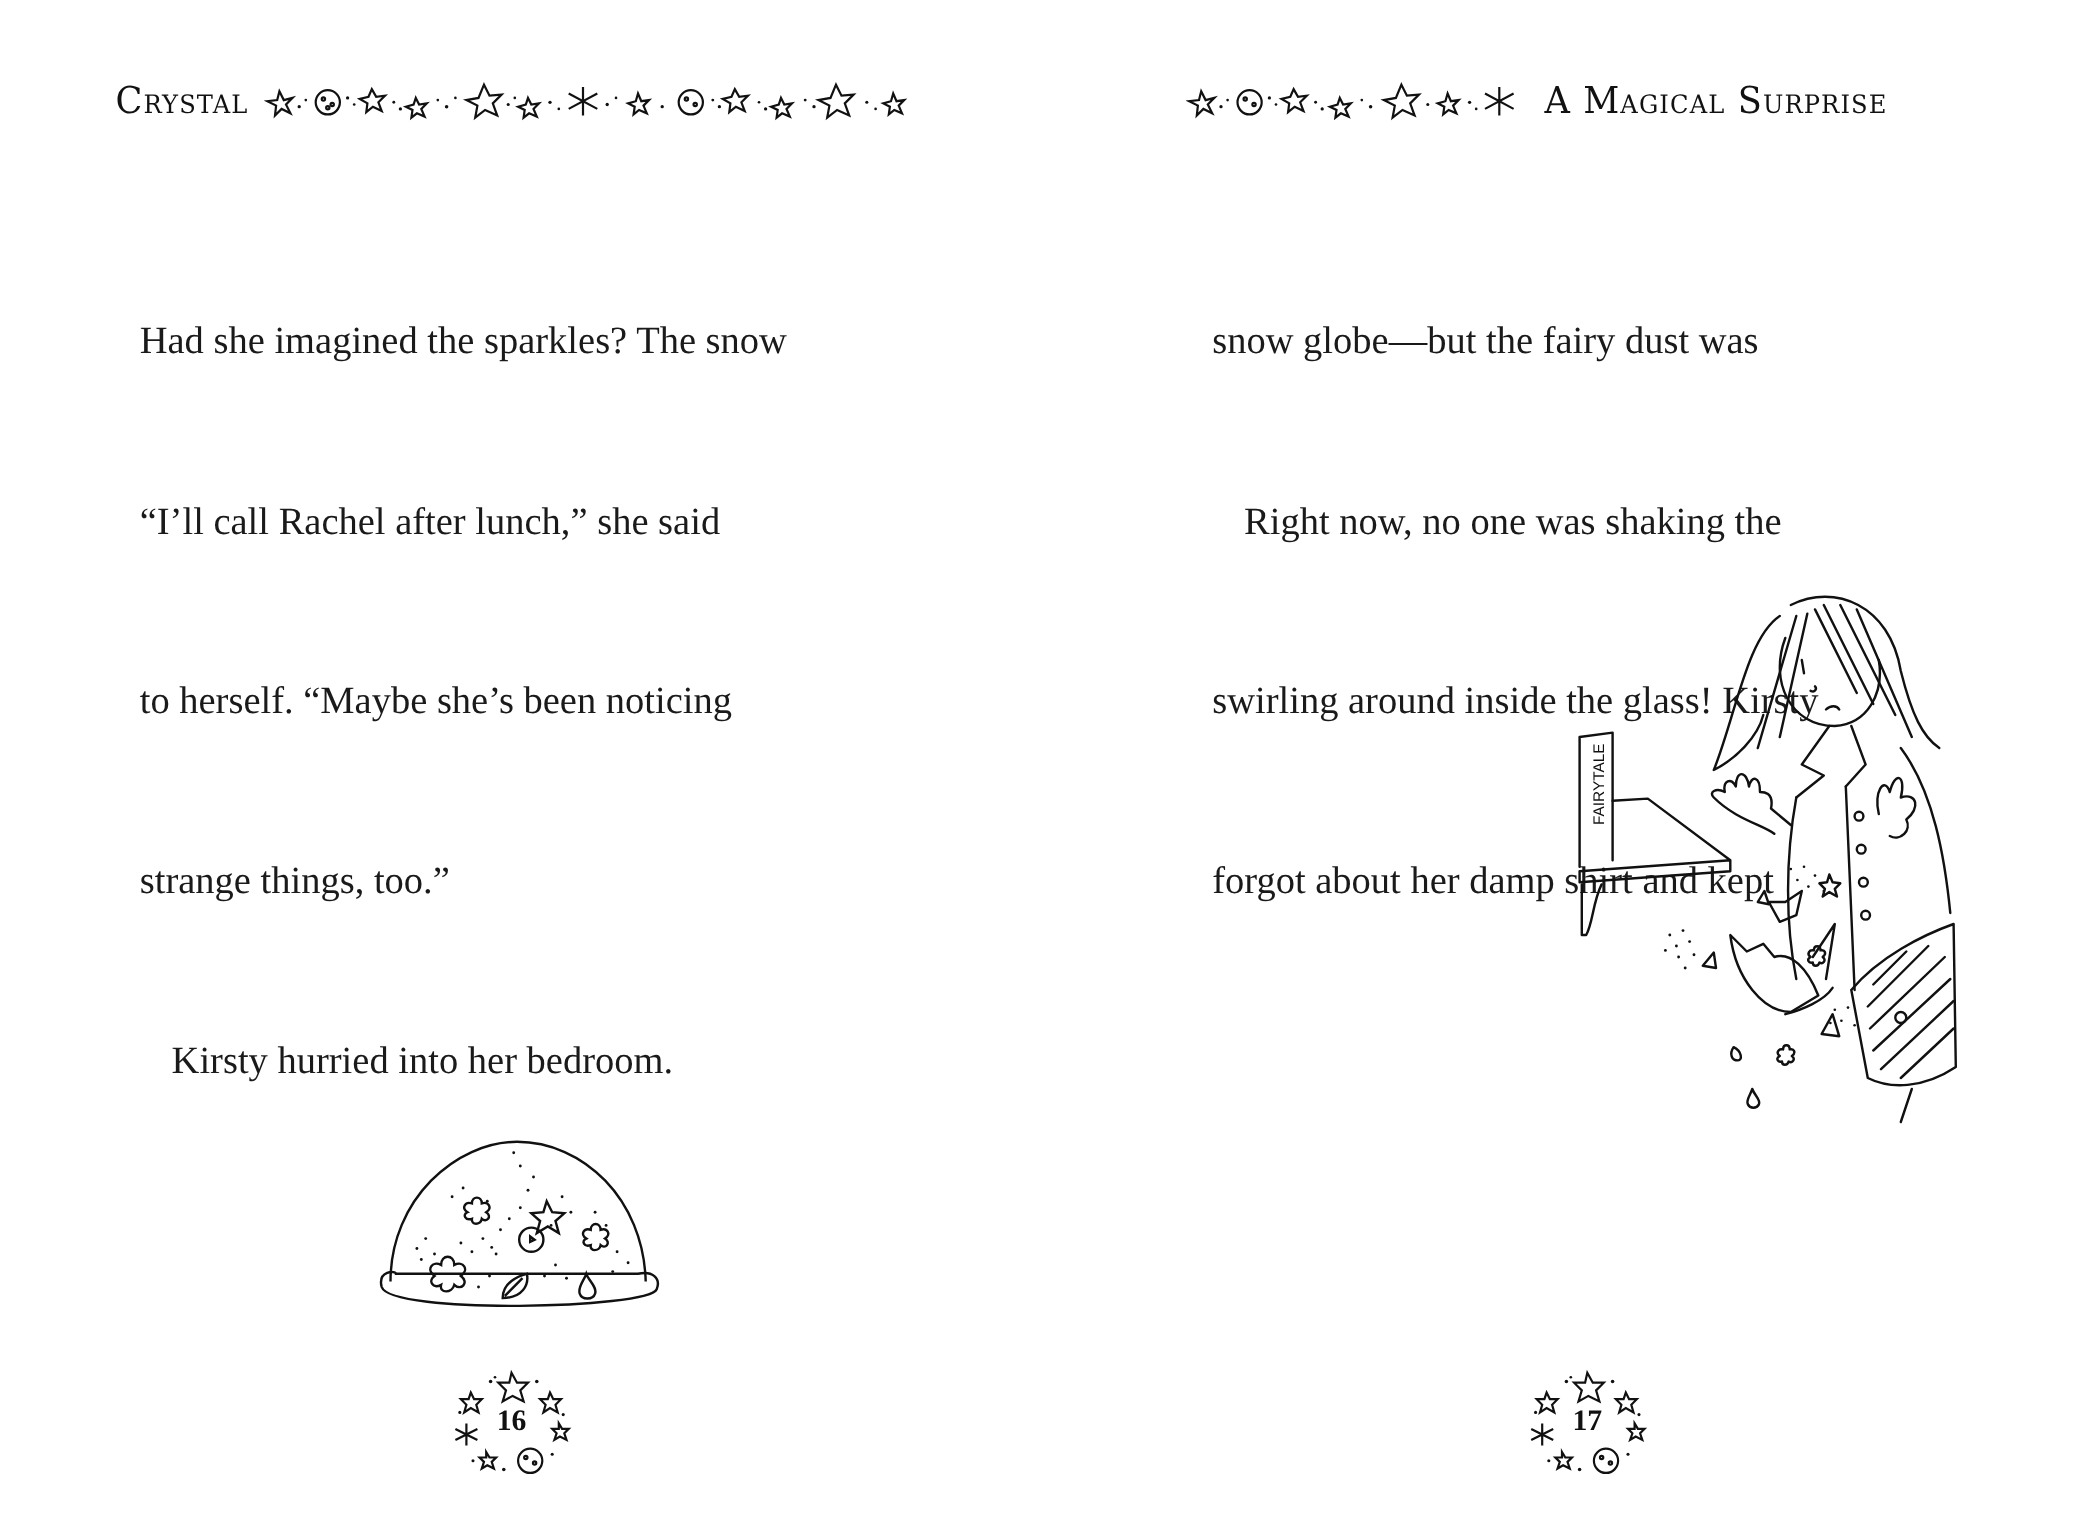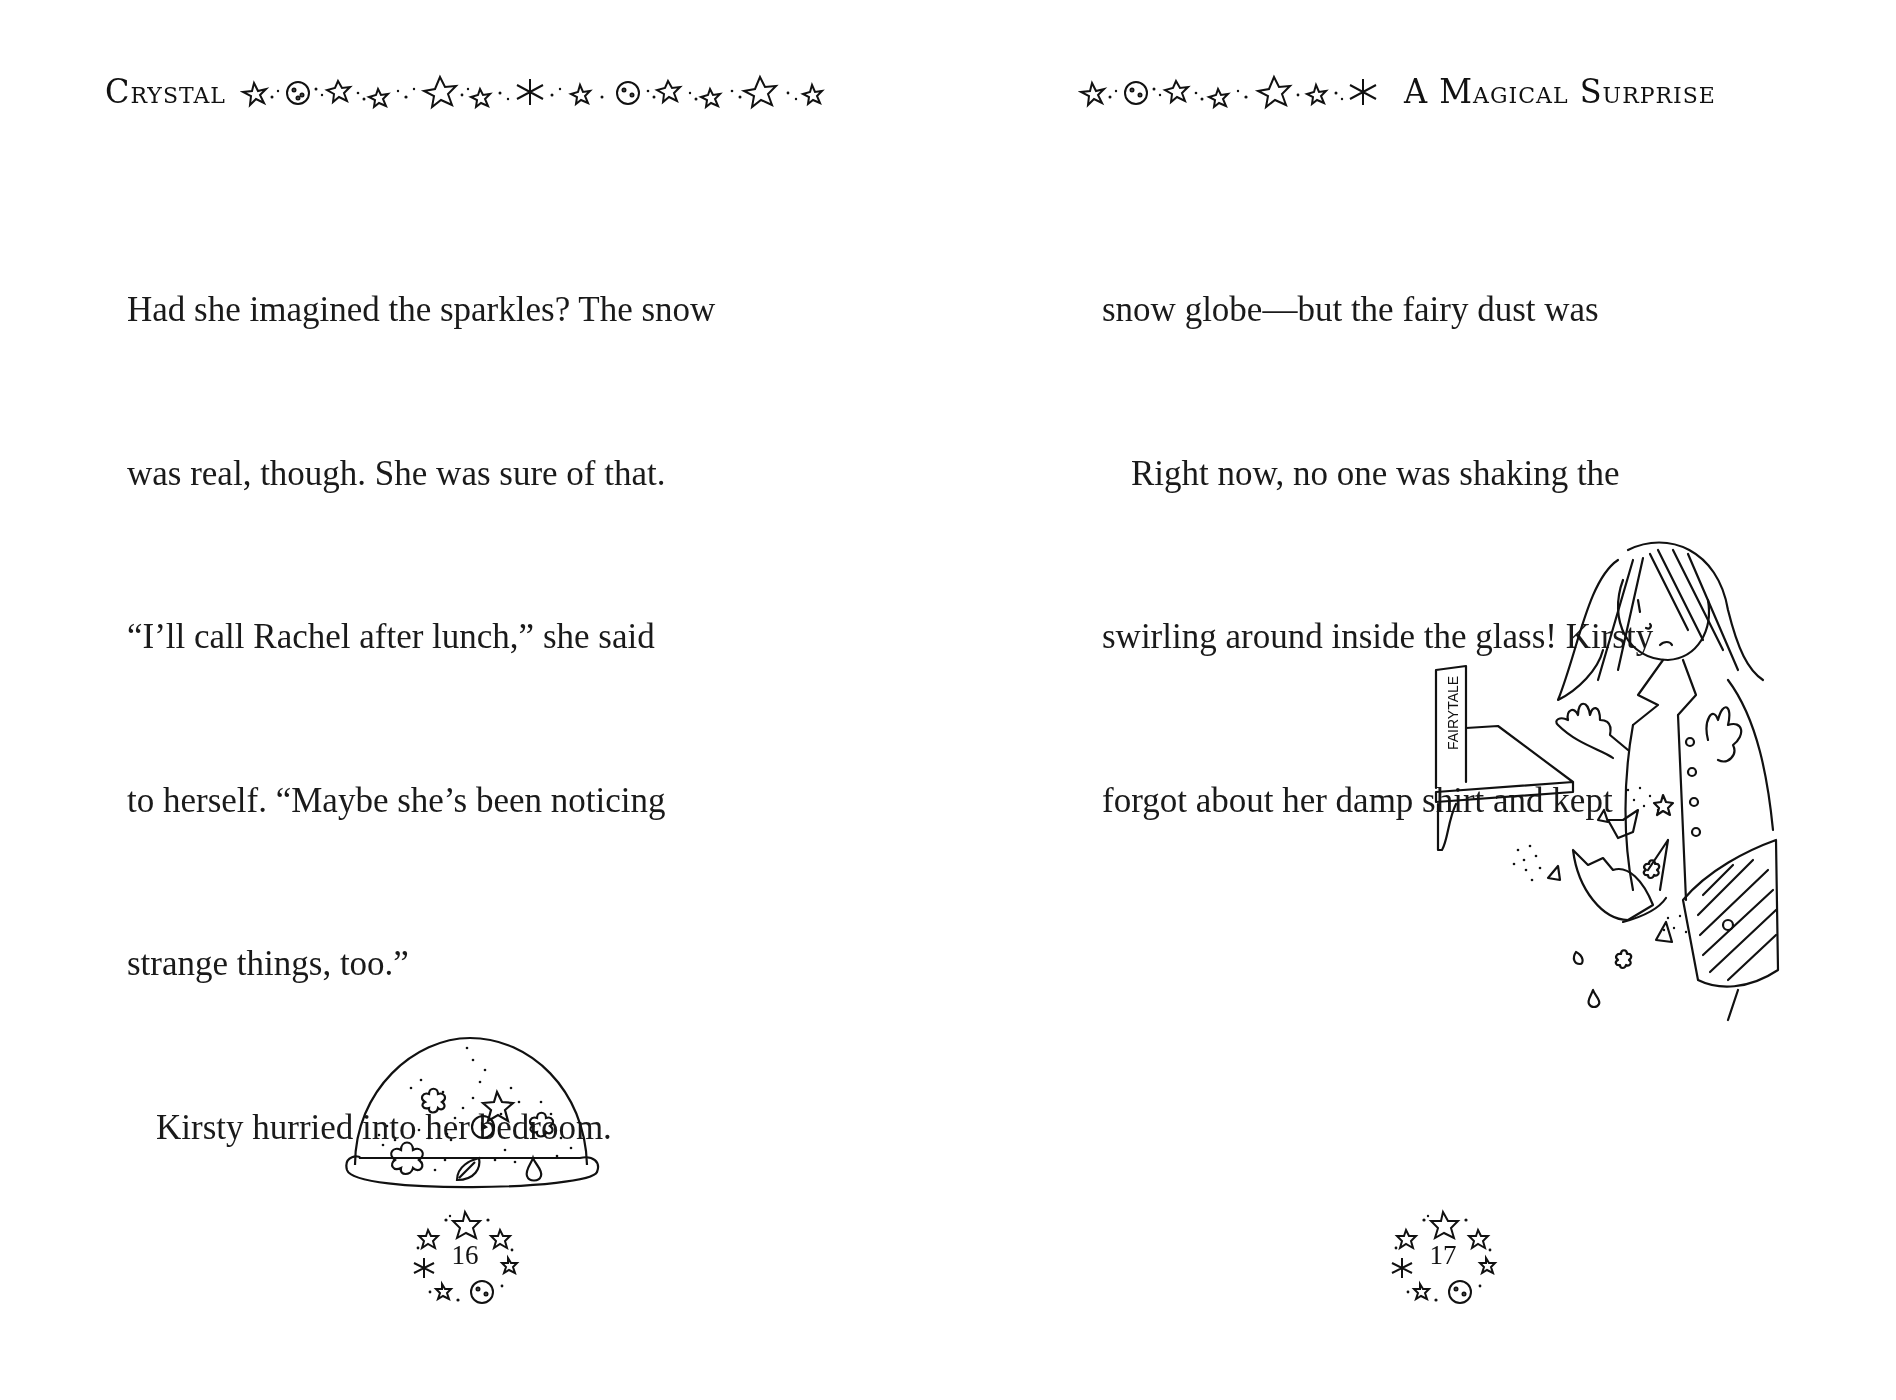--- a/index.html
+++ b/index.html
@@ -25,21 +25,21 @@
     white-space: pre;
   }
   .page.left .body-text { left: 127px; top: 174px; }
   .page.right .body-text { left: 1102px; left: 154px; top: 174px; }
   .line { display: block; height: 54.5px; }
   .indent { padding-left: 29px; }
 
   .globe { position: absolute; left: 335px; top: 1030px; }
   .girl-illo { position: absolute; left: 480px; top: 520px; }
 
-  .folio { position: absolute; top: 1208px; width: 110px; height: 100px; }
+  .folio { position: absolute; top: 1244px; width: 110px; height: 100px; font-weight: bold; }
   .page.left .folio { left: 410px; }
   .page.right .folio { left: 440px; }
   .folio-num {
     position: absolute; left: 0; right: 0; top: 32px; text-align: center;
     font-family: "Liberation Serif", serif; font-size: 27px; color: #111;
   }
 </style>
 </head>
 <body>
 
@@ -91,21 +91,20 @@
         <circle cx="492" cy="20" r="1.3"></circle>
           <circle cx="500" cy="26" r="1.5"></circle>
           <circle cx="548" cy="22" r="1.4"></circle>
           <circle cx="556" cy="28" r="1.2"></circle>
       </g>
     </svg>
   </div>
 
   <div class="body-text">
     <span class="line">Had she imagined the sparkles? The snow</span>
-    <span class="line">was real, though. She was sure of that.</span>
     <span class="line">“I’ll call Rachel after lunch,” she said</span>
     <span class="line">to herself. “Maybe she’s been noticing</span>
     <span class="line">strange things, too.”</span>
     <span class="line indent">Kirsty hurried into her bedroom.</span>
     
     
     
     
     
     

